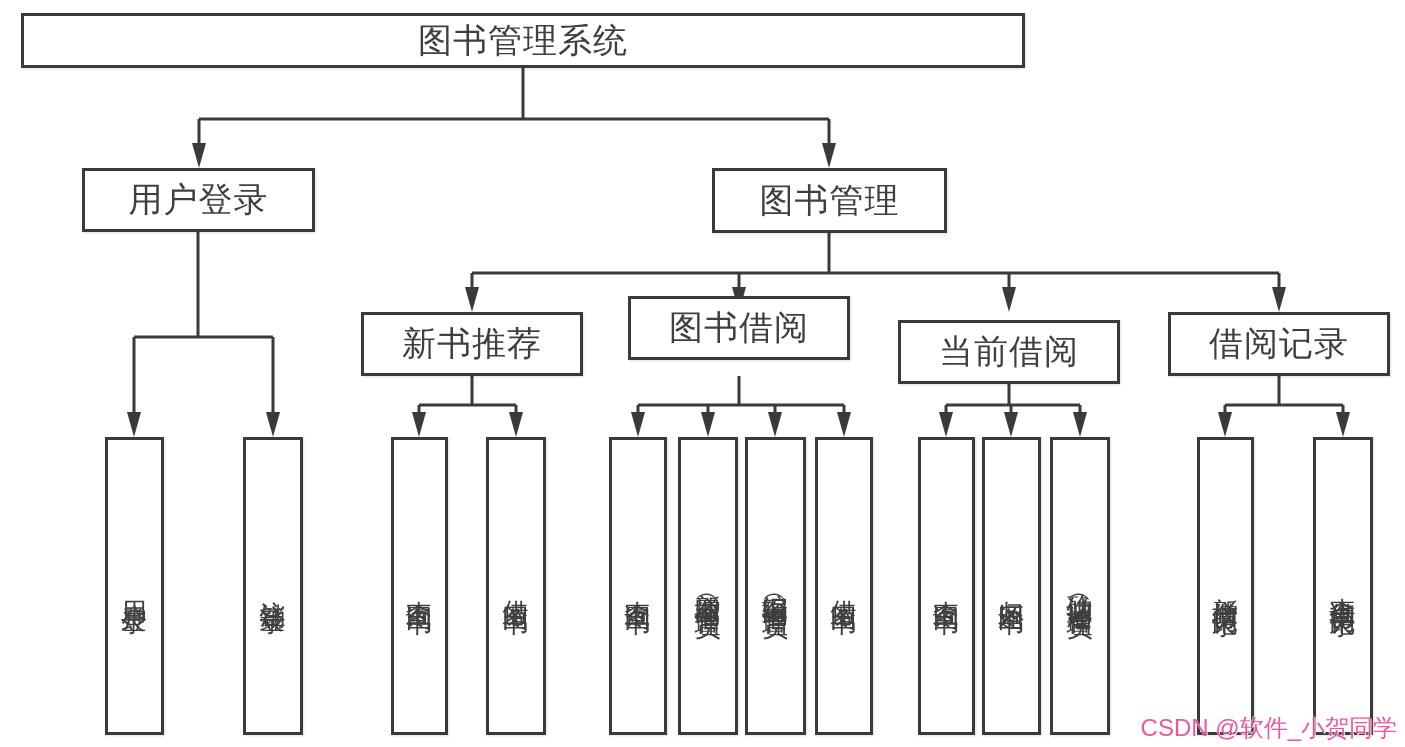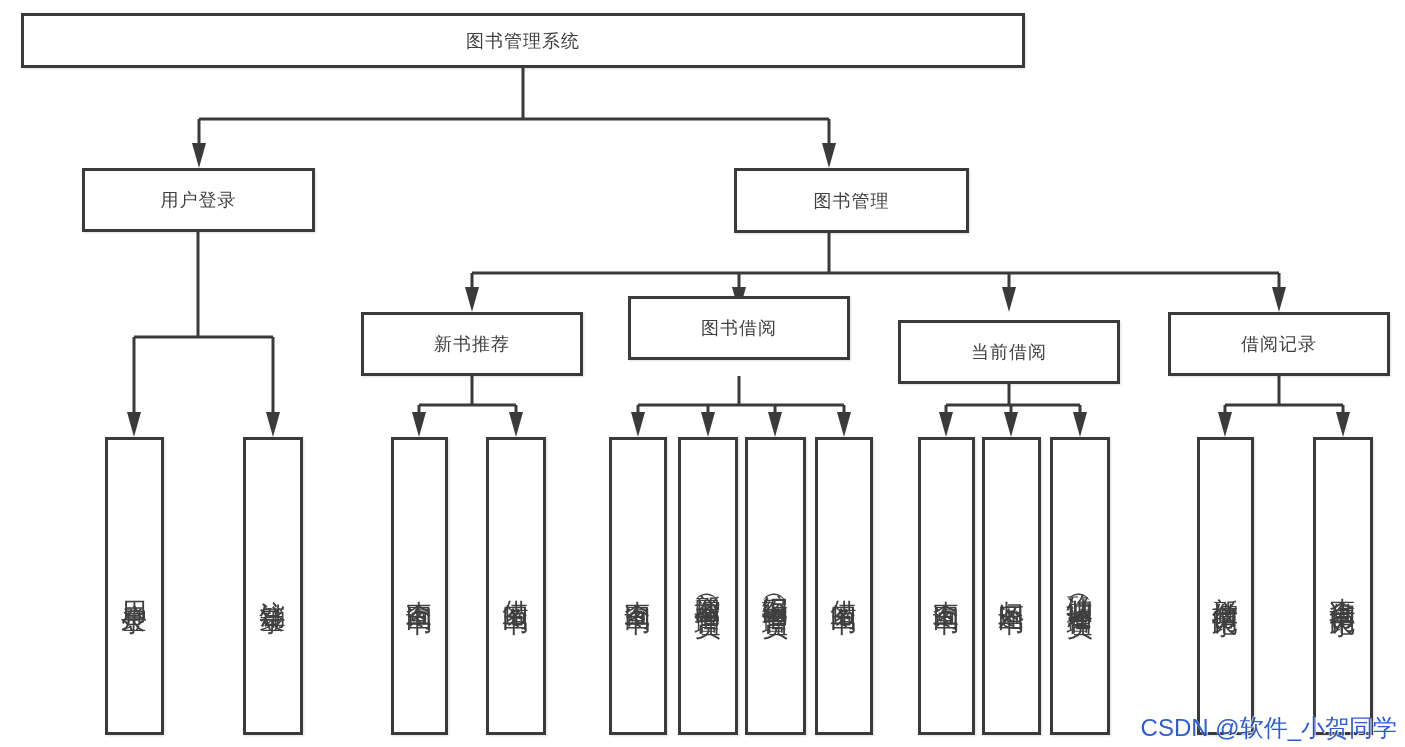--- a/index.html
+++ b/index.html
@@ -36,38 +36,38 @@
     border: 3px solid #3a3a3a;
     box-sizing: border-box;
     display: flex;
     align-items: center;
     justify-content: center;
     color: #3f3f3f;
     z-index: 2;
     box-shadow: 1px 1px 2px rgba(0,0,0,0.12);
   }
   .box-h {
-    font-size: 18px;
+    font-size: 34px;
     letter-spacing: 1px;
     white-space: nowrap;
     text-align: center;
   }
   .box-v {
     writing-mode: vertical-rl;
     text-orientation: mixed;
     font-size: 26px;
     letter-spacing: 3px;
     line-height: 1;
   }
   .watermark {
     position: absolute;
     right: 8px;
     bottom: 3px;
     font-size: 24px;
-    color: #1d4ed8;
+    color: #ec4899;
     opacity: 0.92;
     text-shadow: 1px 1px 0 #ffffff, -1px -1px 0 rgba(255,255,255,0.6);
     z-index: 5;
     white-space: nowrap;
   }
 </style>
 </head>
 <body>
 
 <div class="canvas">
@@ -107,21 +107,21 @@
       <polygon points="1004,412 1018,412 1011,437"></polygon>
       <polygon points="1073,412 1087,412 1080,437"></polygon>
       <polygon points="1218,412 1232,412 1225,437"></polygon>
       <polygon points="1336,412 1350,412 1343,437"></polygon>
     </g>
   </svg>
 
   <div class="box box-h" style="left:21px; top:13px; width:1004px; height:55px;">图书管理系统</div>
 
   <div class="box box-h" style="left:82px; top:168px; width:233px; height:64px;">用户登录</div>
-  <div class="box box-h" style="left:712px; top:168px; width:235px; height:65px;margin-left:22px;">图书管理</div>
+  <div class="box box-h" style="left:712px; top:168px; width:235px; height:65px;">图书管理</div>
 
   <div class="box box-h" style="left:361px; top:312px; width:222px; height:64px;">新书推荐</div>
   <div class="box box-h" style="left:628px; top:296px; width:222px; height:64px;">图书借阅</div>
   <div class="box box-h" style="left:898px; top:320px; width:222px; height:64px;">当前借阅</div>
   <div class="box box-h" style="left:1168px; top:312px; width:222px; height:64px;">借阅记录</div>
 
   <div class="box box-v" style="left:105px; top:437px; width:59px; height:298px;">用户登录</div>
   <div class="box box-v" style="left:243px; top:437px; width:60px; height:298px;">注销登录</div>
 
   <div class="box box-v" style="left:391px; top:437px; width:57px; height:298px;">查询图书</div>

